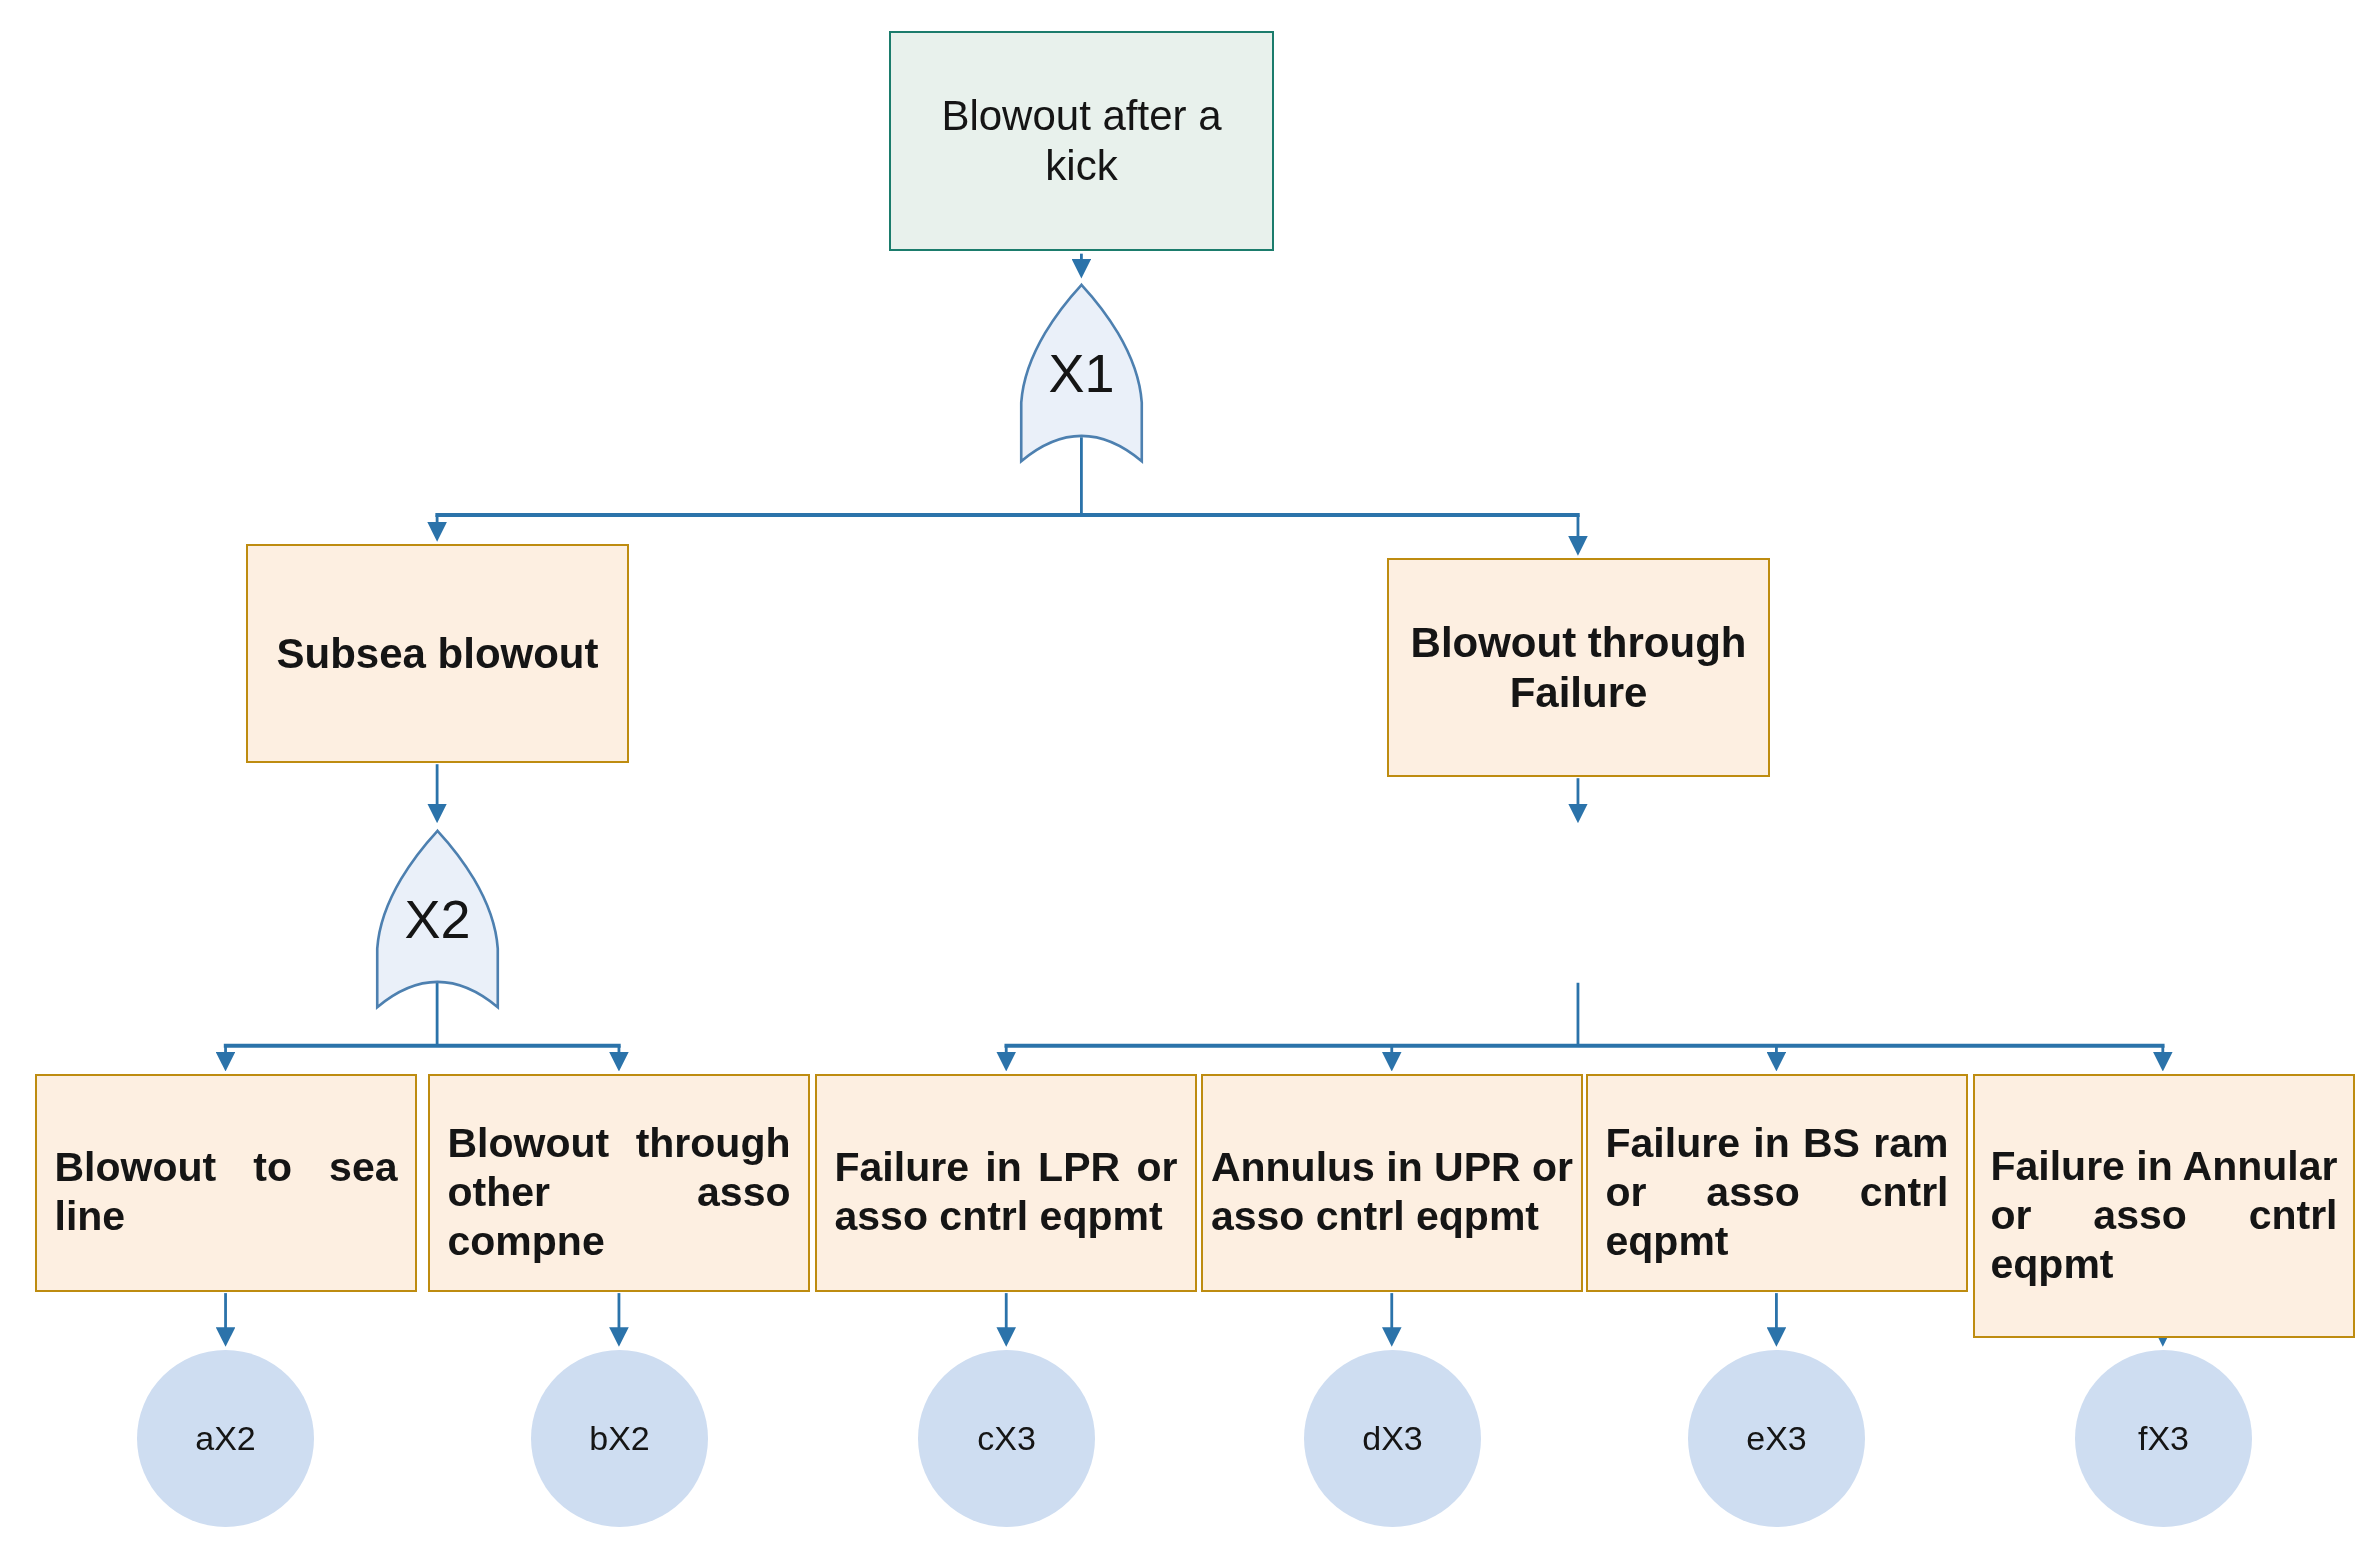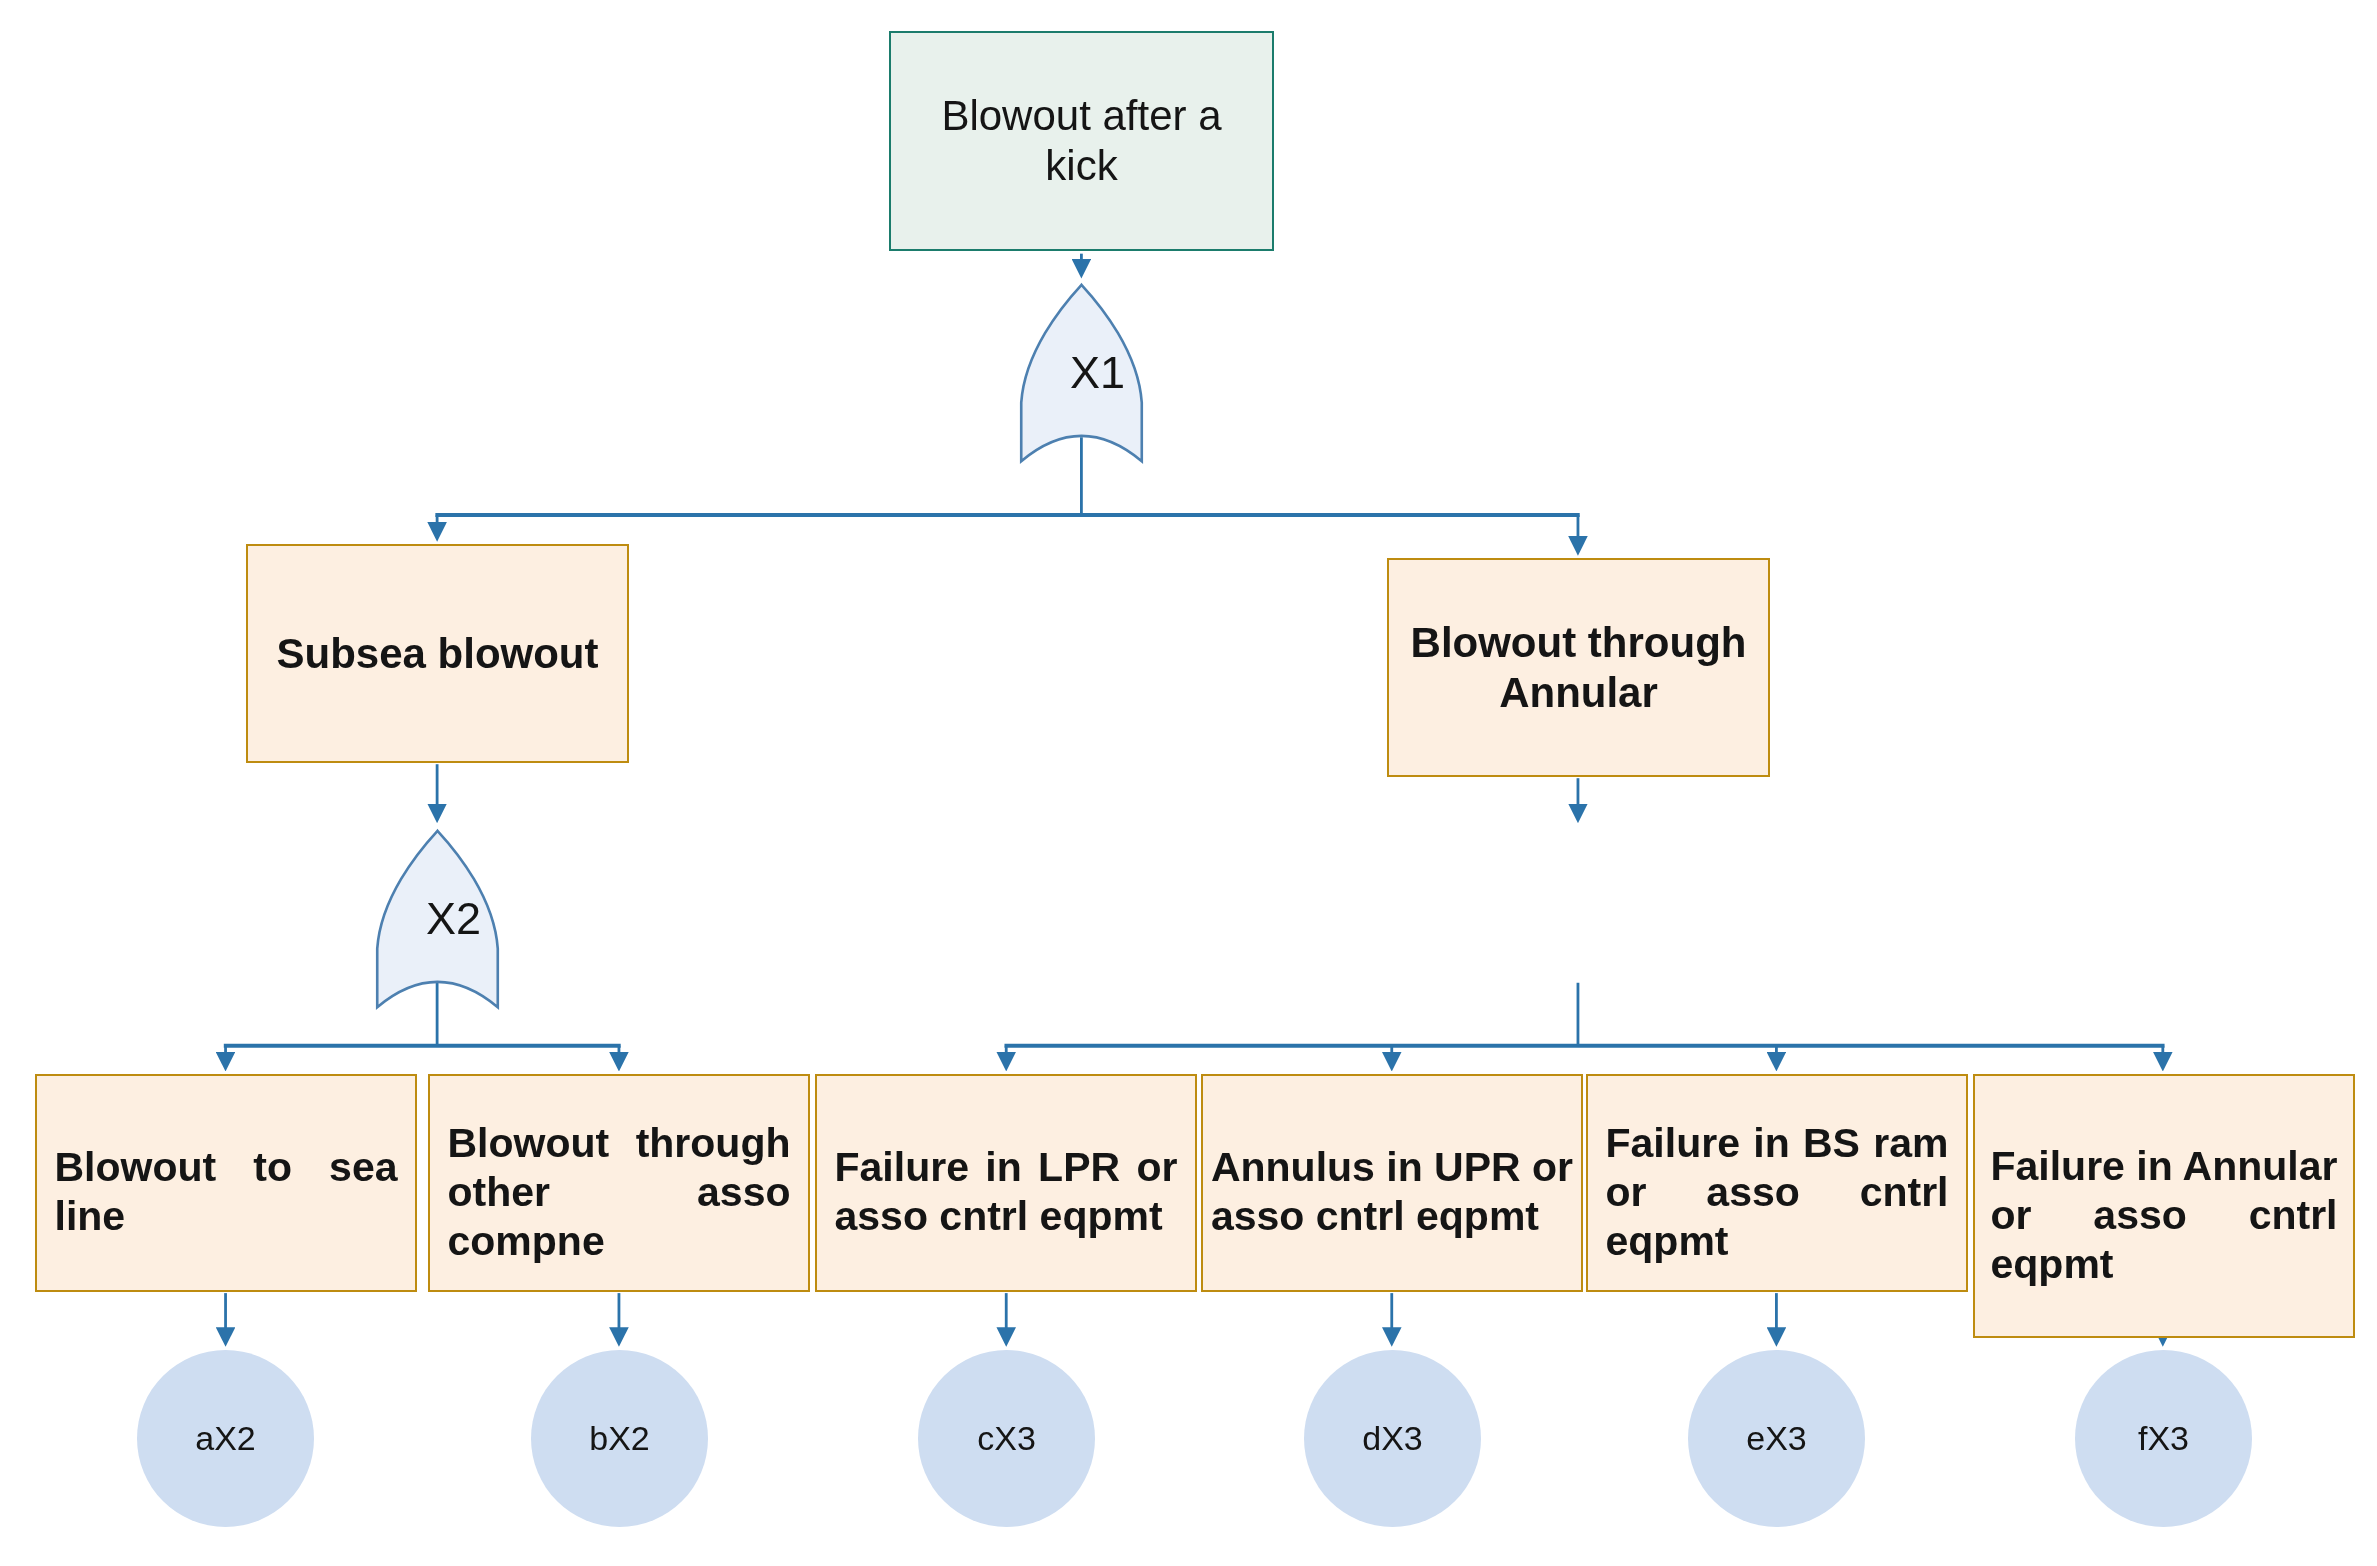--- a/index.html
+++ b/index.html
@@ -15,21 +15,21 @@
   marker path{fill:var(--line,#2B73AA);}
   .box{position:absolute;box-sizing:border-box;display:flex;align-items:center;justify-content:center;}
   .box.top{background:var(--top_fill,#E8F1EC);border:2.6px solid var(--top_border,#1B7C6C);}
   .box.evt{background:var(--event_fill,#FDEFE1);border:2.6px solid var(--event_border,#BE8C10);font-weight:bold;}
   .clines{width:100%;text-align:center;font-size:42px;line-height:50px;}
   .leaf .lines{width:100%;padding:0 17.5px;font-size:41px;line-height:49px;text-align:left;transform:translateY(8.7px);}
   .jline{text-align:justify;text-align-last:justify;white-space:nowrap;}
   .gate{position:absolute;width:145px;height:182px;}
   .gate svg{position:absolute;left:0;top:0;overflow:visible;}
   .gate-shape{fill:var(--gate_fill,#EAF0F9);stroke:var(--gate_border,#4D80B0);stroke-width:3;}
-  .gate-label{position:absolute;left:16px;top:0;width:100%;height:100%;display:flex;align-items:center;justify-content:center;font-size:45px;}
+  .gate-label{position:absolute;left:0;top:0;width:100%;height:100%;display:flex;align-items:center;justify-content:center;font-size:54px;}
   .circle{position:absolute;width:177px;height:177px;border-radius:50%;background:var(--basic_fill,#CEDDF1);
     display:flex;align-items:center;justify-content:center;font-size:34px;}
 </style>
 </head>
 <body>
 
 <div id="tree">
 
   <svg class="connectors" viewBox="0 0 2719 1791">
     <defs>
@@ -83,21 +83,21 @@
 
   <div class="box evt" style="left:246px;top:544px;width:383px;height:219px">
     <div class="clines">
         <div>Subsea blowout</div>
       </div>
   </div>
 
   <div class="box evt" style="left:1387px;top:558px;width:383px;height:219px">
     <div class="clines">
         <div>Blowout through</div>
-        <div>Annular</div>
+        <div>Failure</div>
       </div>
   </div>
 
   <div class="gate" style="left:365px;top:828px">
     <svg width="145" height="182" viewBox="0 0 166 208">
       <path class="gate-shape" d="M83 3 C60 28 18 80 14 138 L14 205 Q83 147 152 205 L152 138 C148 80 106 28 83 3 Z"></path>
     </svg>
     <div class="gate-label">X2</div>
   </div>
 

